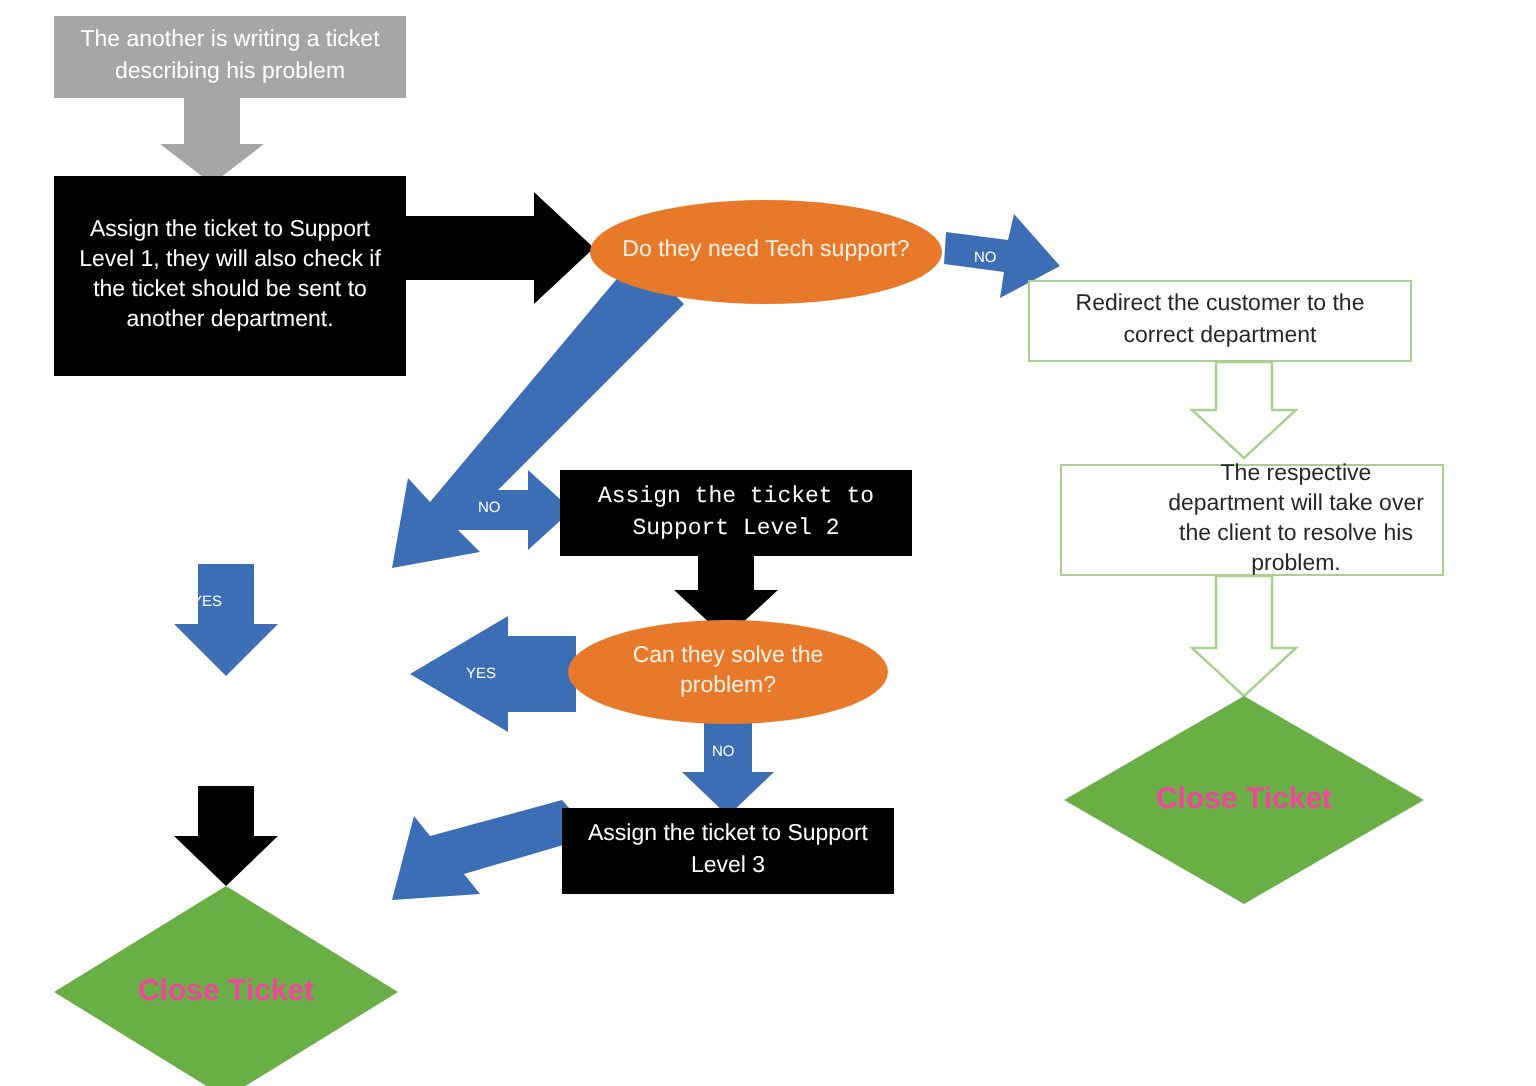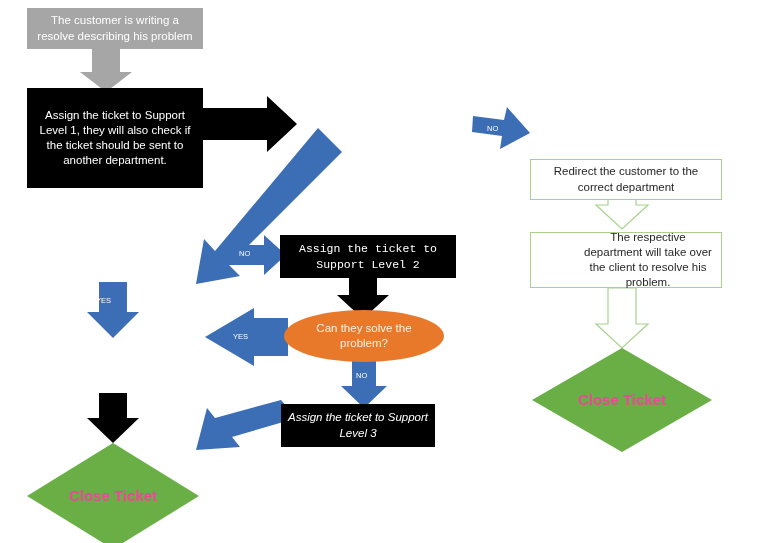--- a/index.html
+++ b/index.html
@@ -121,50 +121,53 @@
     <polygon points="281,400 297,418 232,437 240,447 196,450 207,408 215,418" fill="#3c6eb5"></polygon>
 
     <polygon points="99,393 127,393 127,418 139,418 113,443 87,418 99,418" fill="#000000"></polygon>
 
     <polygon points="113,443 199,496 113,549 27,496" fill="#6aae46"></polygon>
 
     <polygon points="622,348 712,400 622,452 532,400" fill="#6aae46"></polygon>
   </svg>
 
   <div class="node box-gray" style="left:27px; top:8px; width:176px; height:41px;">
-    <span class="node-text">The customer is writing a resolve describing his problem</span>
+    <span class="node-text">The another is writing a ticket describing his problem</span>
   </div>
 
   <div class="node box-black" style="left:27px; top:88px; width:176px; height:100px;">
     <span class="node-text">Assign the ticket to Support Level 1, they will also check if the ticket should be sent to another department.</span>
   </div>
 
+  <div class="node ellipse" style="left:295px; top:100px; width:176px; height:52px;">
+    <span class="node-text">Do they need Tech support?</span>
+  </div>
 
-  <div class="node box-green-outline" style="left:530px; top:140px; width:192px; height:41px;margin-top:19px;">
+  <div class="node box-green-outline" style="left:514px; top:140px; width:192px; height:41px;">
     <span class="node-text">Redirect the customer to the correct department</span>
   </div>
 
   <div class="node box-green-outline" style="left:530px; top:232px; width:192px; height:56px;padding-left:44px;">
     <span class="node-text">The respective department will take over the client to resolve his problem.</span>
   </div>
 
   <div class="diamond-label" style="left:572px; top:374px; width:100px; height:52px;">
     <span>Close Ticket</span>
   </div>
 
 
   <div class="node box-black" style="left:280px; top:235px; width:176px; height:43px;font-family:Liberation Mono, monospace;">
     <span class="node-text">Assign the ticket to Support Level 2</span>
   </div>
 
   <div class="node ellipse" style="left:284px; top:310px; width:160px; height:52px;">
     <span class="node-text">Can they solve the problem?</span>
   </div>
 
-  <div class="node box-black" style="left:281px; top:404px; width:154px; height:43px;font-style:italic;">
+  <div class="node box-black" style="left:281px; top:404px; width:166px; height:43px;">
     <span class="node-text">Assign the ticket to Support Level 3</span>
   </div>
 
 
   <div class="diamond-label" style="left:63px; top:470px; width:100px; height:52px;">
     <span>Close Ticket</span>
   </div>
 
   <span class="arrow-label lbl-no-tech">NO</span>
 

